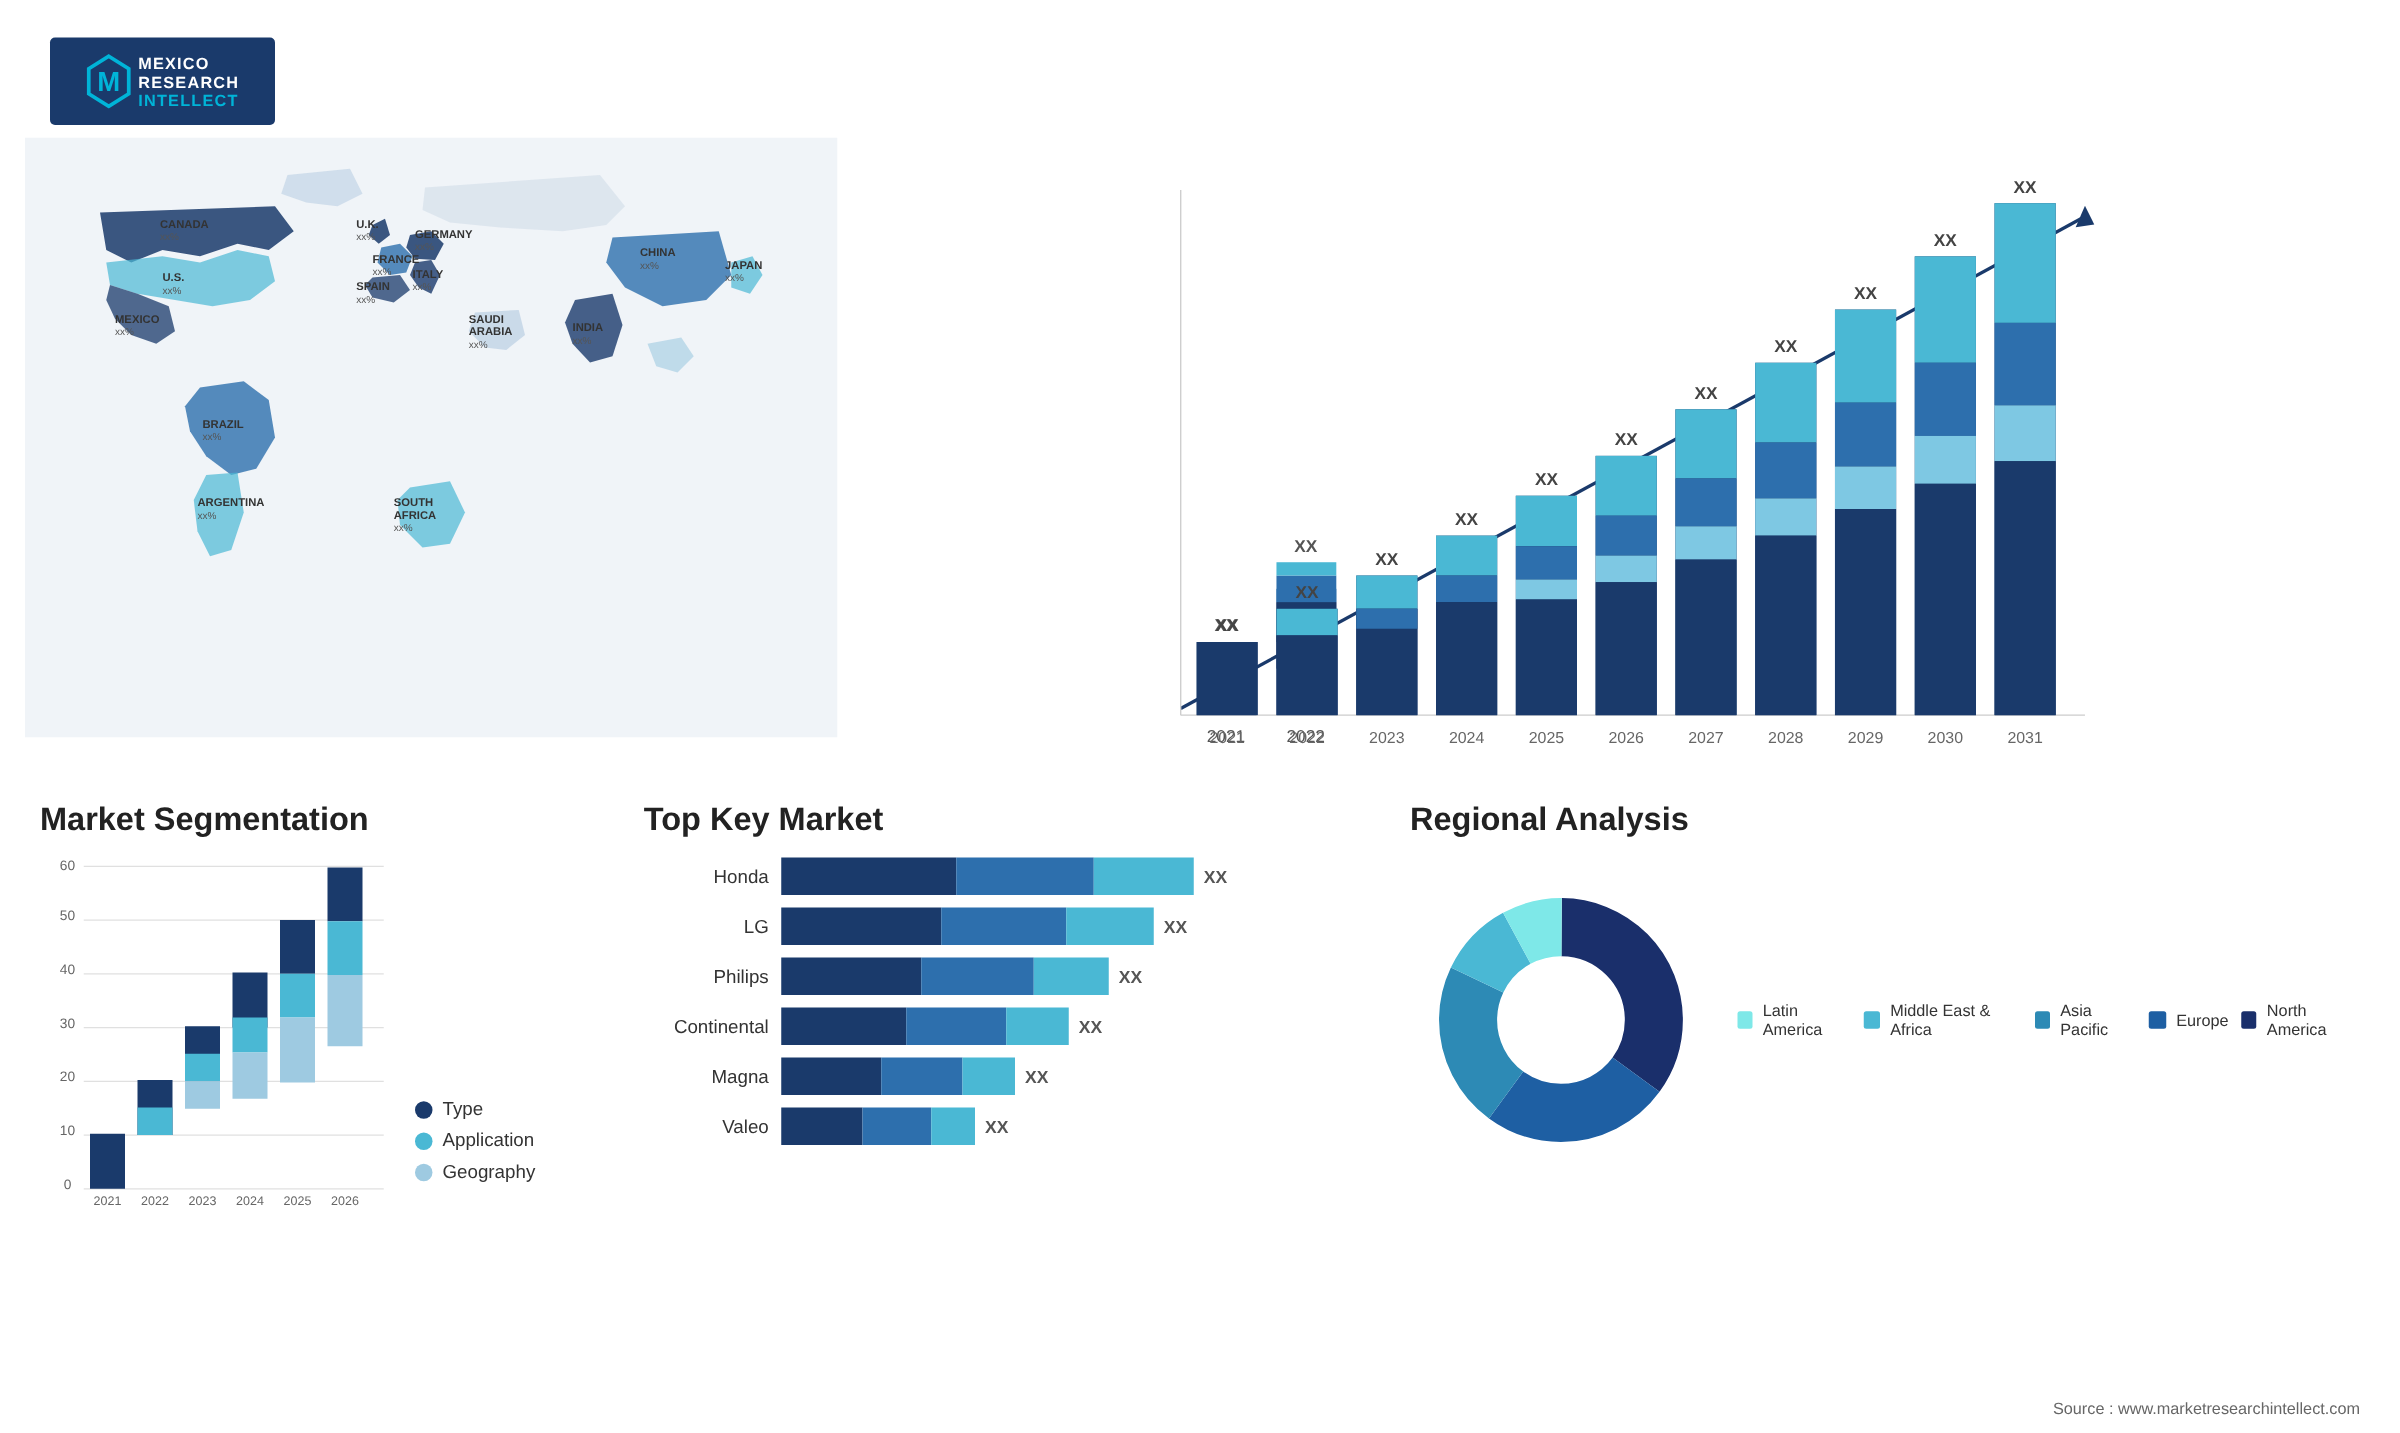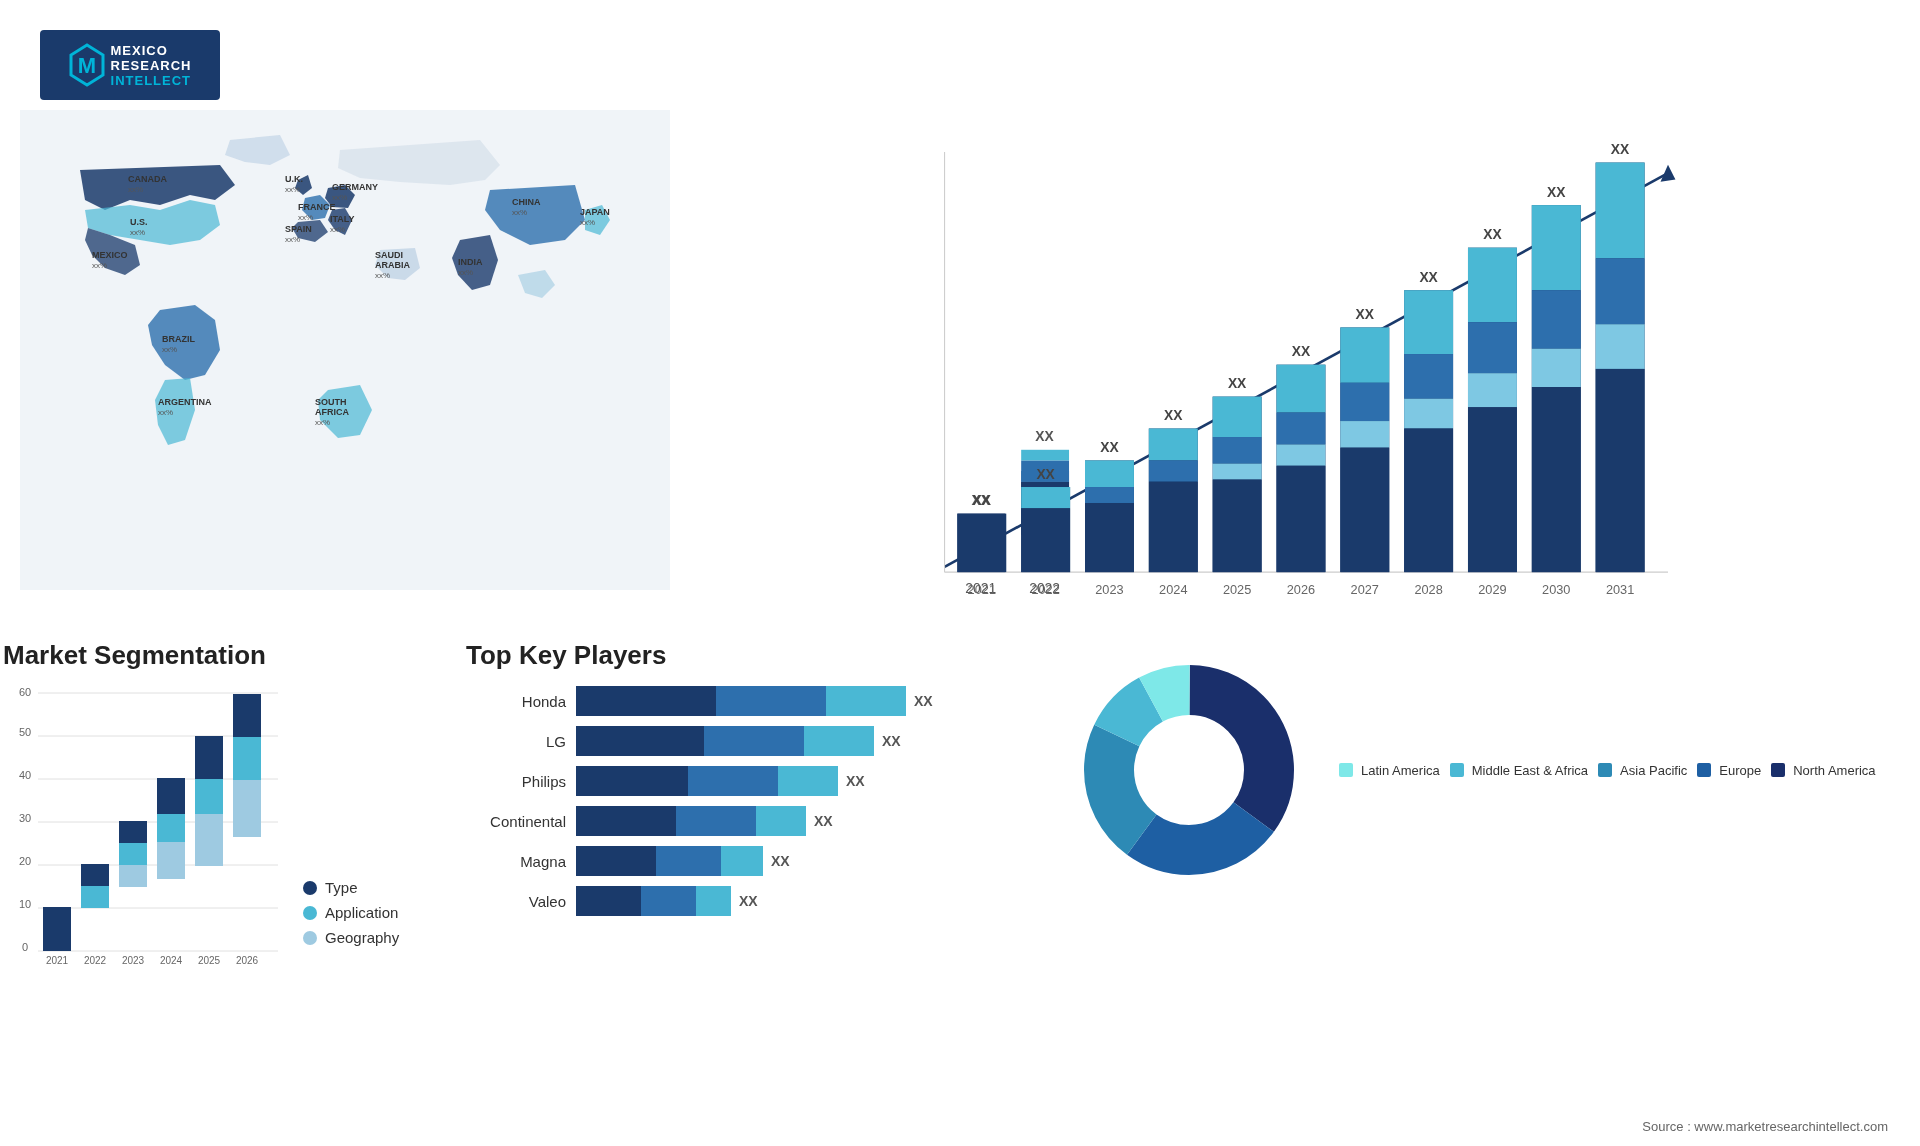--- a/index.html
+++ b/index.html
@@ -60,22 +60,22 @@
     
     .chart-section {
       flex: 1;
       padding: 10px 20px;
       position: relative;
     }
 
     
     .bottom-content {
       display: flex;
-      padding: 10px 3px;
-      gap: 13px;
+      padding: 10px 32px;
+      gap: 33px;
       height: 420px;
     }
 
     .segmentation-section {
       flex: 0 0 430px;
     }
     .key-players-section {
       flex: 0 0 580px;
     }
     .regional-section {
@@ -477,21 +477,21 @@
         </div>
         <div class="legend-item">
           <div class="legend-dot" style="background:#9ecae1;"></div>
           <span>Geography</span>
         </div>
       </div>
     </div>
   </div>
 
   <div class="key-players-section" style="padding-left:20px;">
-    <div class="section-title">Top Key Players</div>
+    <div class="section-title">Top Key Market</div>
     <div class="player-bars">
 
       <div class="player-row">
         <div class="player-name">Honda</div>
         <div class="player-bar-container">
           <div class="player-bar">
             <div class="player-bar-seg1" style="width:140px;"></div>
             <div class="player-bar-seg2" style="width:110px;"></div>
             <div class="player-bar-seg3" style="width:80px;"></div>
           </div>
@@ -555,20 +555,21 @@
             <div class="player-bar-seg2" style="width:55px;"></div>
             <div class="player-bar-seg3" style="width:35px;"></div>
           </div>
           <span class="player-xx">XX</span>
         </div>
       </div>
     </div>
   </div>
 
   <div class="regional-section" style="padding-left:20px;">
+    <div class="section-title">Regional Analysis</div>
     <div class="regional-chart">
 
       <svg width="260" height="260" viewBox="0 0 260 260">
 
         <circle cx="130" cy="130" r="80" fill="none" stroke="#1a2f6b" stroke-width="50" stroke-dasharray="175.93 326.72" stroke-dashoffset="125.66"></circle>
 
         <circle cx="130" cy="130" r="80" fill="none" stroke="#1e5fa3" stroke-width="50" stroke-dasharray="125.66 377.0" stroke-dashoffset="-50.27"></circle>
 
         <circle cx="130" cy="130" r="80" fill="none" stroke="#2d8ab5" stroke-width="50" stroke-dasharray="110.58 392.07" stroke-dashoffset="-175.93"></circle>
 

